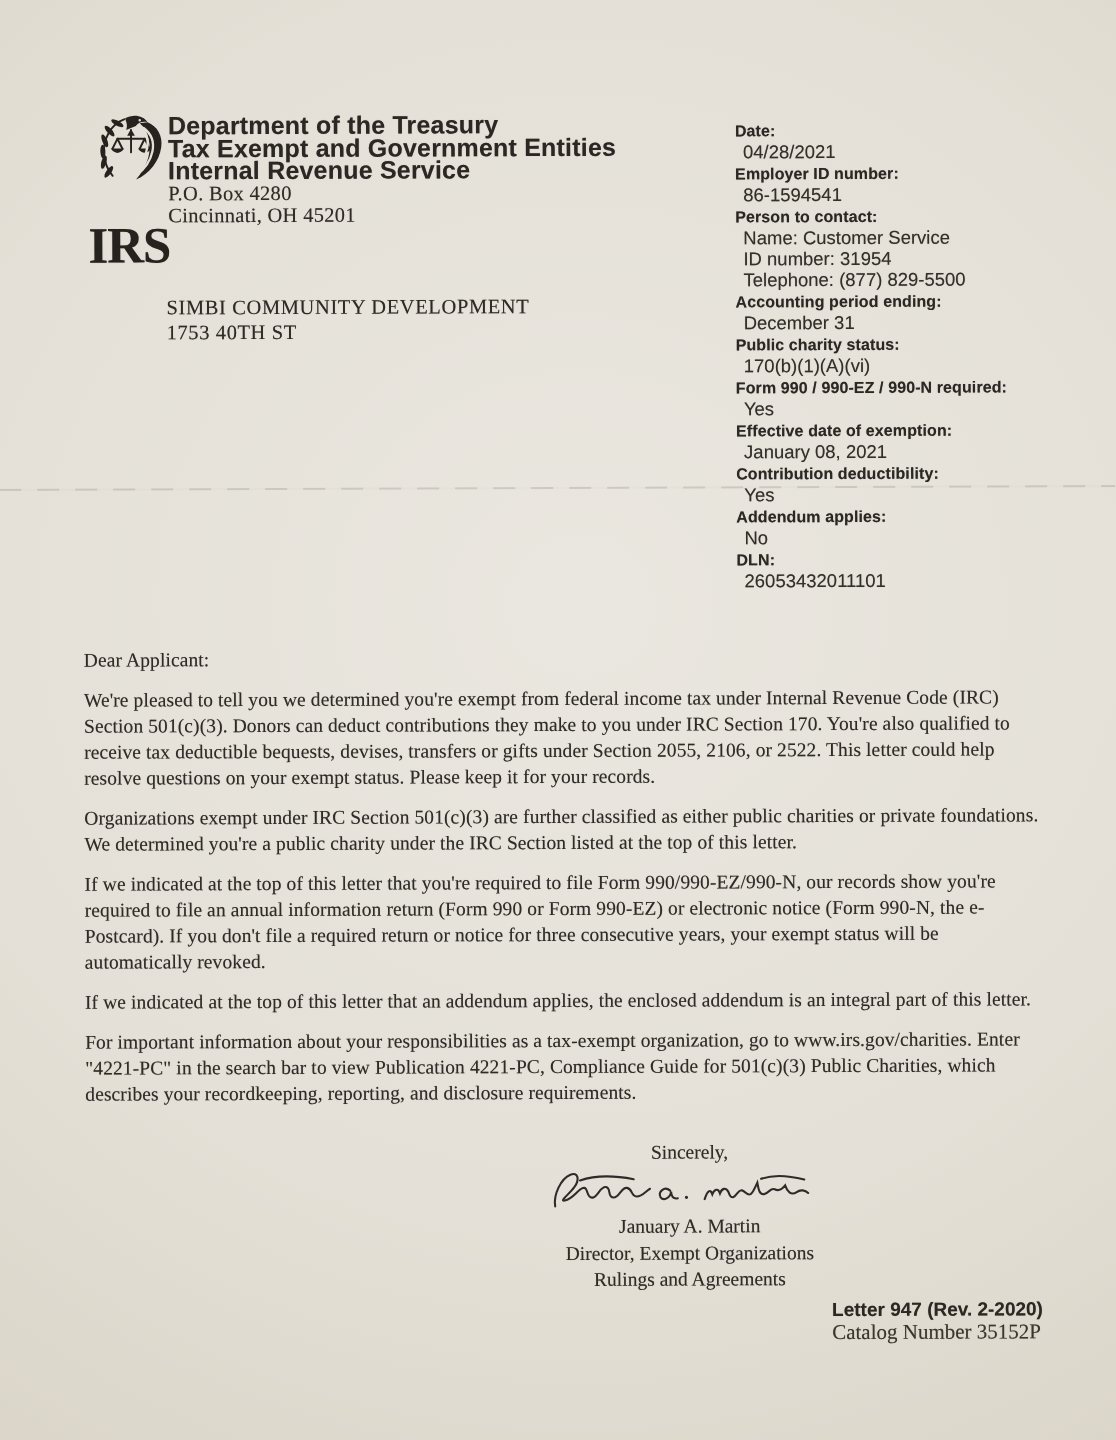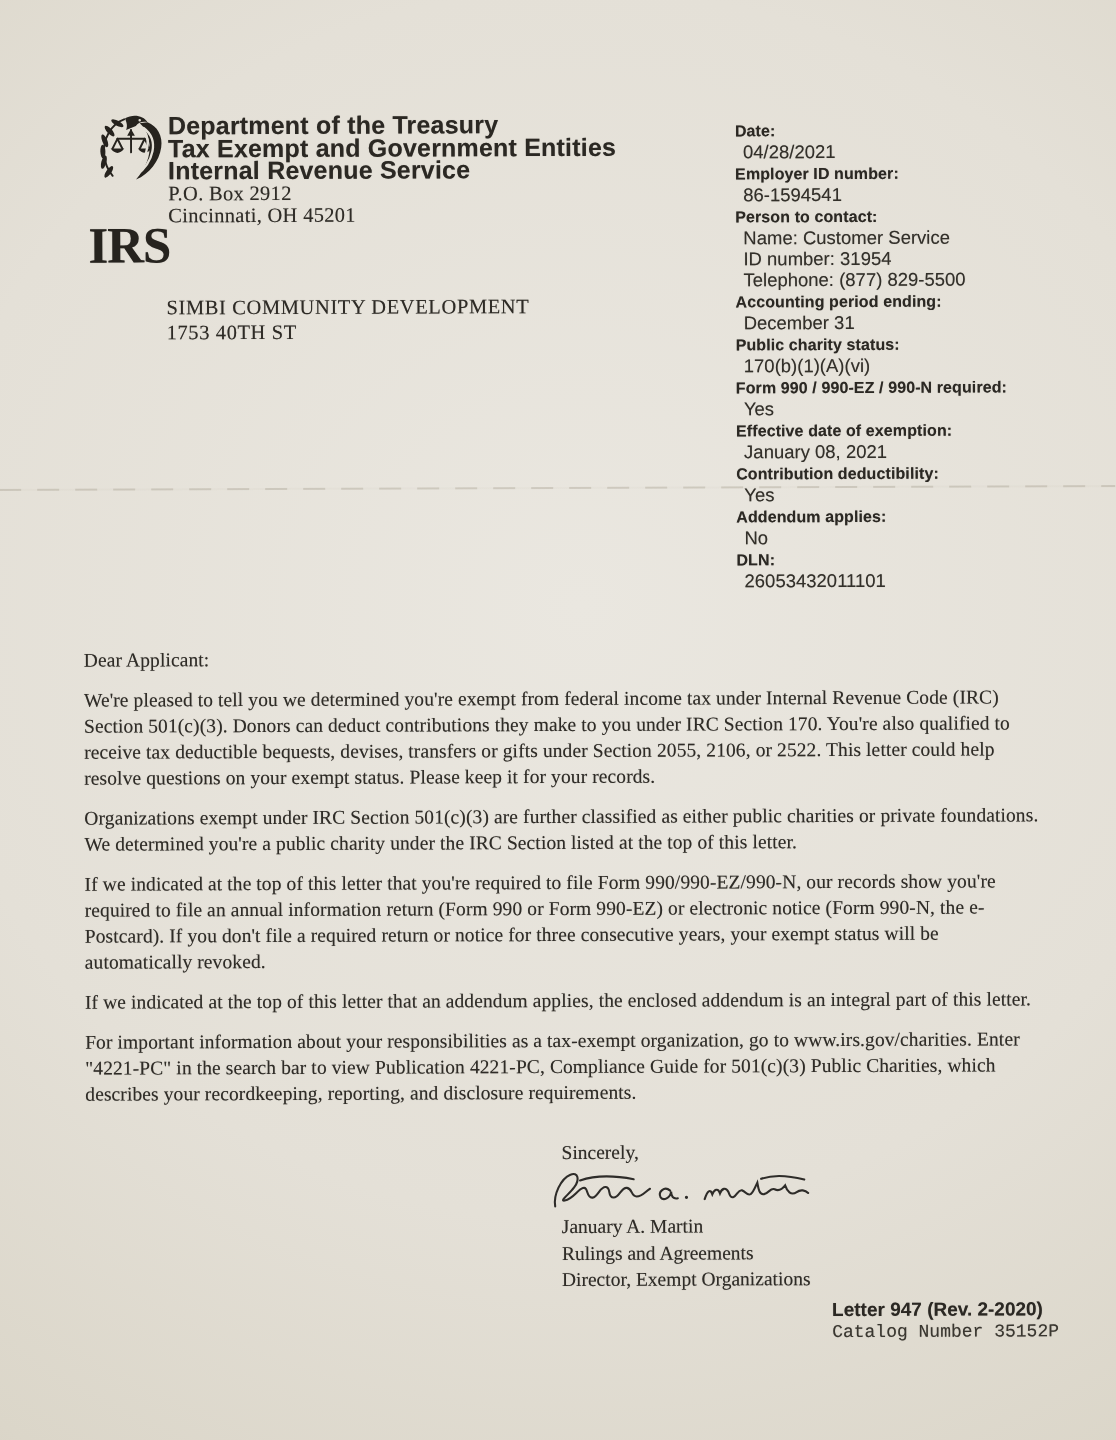--- a/index.html
+++ b/index.html
@@ -51,33 +51,33 @@
   }
 
   
   .letter-body{
     position:absolute;left:84px;top:646px;width:958px;
     font-size:19.5px;line-height:26px;letter-spacing:0.1px;color:#2f2c27;
   }
   .letter-body p{margin:0 0 14px 0;}
 
   
-  .closing{position:absolute;left:560px;top:1140px;font-size:19.5px;line-height:26px;}
+  .closing{position:absolute;left:560px;top:1140px;font-size:19.5px;line-height:26px;text-align:center;}
   .sig{display:block;margin:2px 0 0 -16px;}
   .signer{line-height:26.5px;}
 
   
   .doc-footer{position:absolute;left:830px;top:1299px;}
   .doc-footer .fline1{
     font-family:"Liberation Sans",sans-serif;font-weight:bold;
     font-size:19px;color:#2b2823;line-height:24px;
   }
   .doc-footer .fline2{
-    font-family:Liberation Mono, monospace;
-    font-size:18px;color:#3a3730;line-height:20px;
+    font-family:Liberation Serif, serif;
+    font-size:21px;color:#3a3730;line-height:20px;
   }
 
   
   .crease{
     position:absolute;left:0;top:487px;width:100%;height:1.6px;
     background:repeating-linear-gradient(90deg,
       rgba(110,100,78,0.22) 0 22px, rgba(110,100,78,0.03) 22px 38px);
     filter:blur(0.5px);
   }
 </style>
@@ -117,21 +117,21 @@
         </g>
         <circle cx="45" cy="7" r="1.3" fill="#e4e0d7"></circle>
       </svg>
       <div class="irs-wordmark soft">IRS</div>
     </div>
 
     <div class="agency">
       <div class="sansline soft">Department of the Treasury</div>
       <div class="sansline soft">Tax Exempt and Government Entities</div>
       <div class="sansline soft">Internal Revenue Service</div>
-      <div class="serifline soft">P.O. Box 2912</div>
+      <div class="serifline soft">P.O. Box 4280</div>
       <div class="serifline soft">Cincinnati, OH 45201</div>
     </div>
 
     <div class="info-panel">
       <div class="field">
         <div class="flabel soft">Date:</div>
         <div class="fvalue soft">04/28/2021</div>
       </div>
       <div class="field">
         <div class="flabel soft">Employer ID number:</div>
@@ -194,22 +194,22 @@
           <path d="M4,40 C2,28 10,11 20,7 C28,4 30,12 24,20 C18,28 8,35 14,34 C23,32 27,23 33,21 C39,19 36,32 43,31 C49,30 51,19 57,20 C63,21 58,31 65,31 C71,31 73,20 79,21 C85,22 83,30 89,30 C95,30 99,24 103,22"></path>
           <path d="M30,13 C48,7 66,8 86,12"></path>
           <path d="M124,24 C118,19 111,25 114,31 C117,35 124,32 125,25 C125,30 127,33 132,32"></path>
           <circle cx="141" cy="31" r="1.7" fill="#2e2c29" stroke="none"></circle>
           <path d="M160,33 C163,24 166,22 168,28 C170,23 174,21 176,27 C178,22 182,20 185,26 C186,29 187,32 190,31 C194,29 195,23 199,24 C203,25 204,30 208,28 C211,26 213,20 215,16 C216,22 217,29 222,28 C227,27 229,21 233,23 C237,25 241,23 244,19 C246,25 250,30 256,26 C260,23 265,24 268,27"></path>
           <path d="M219,12 C233,7 249,9 264,13"></path>
         </g>
       </svg>
       <div class="signer">
         <div>January A. Martin</div>
+        <div>Director, Exempt Organizations</div>
         <div>Rulings and Agreements</div>
-        <div>Director, Exempt Organizations</div>
       </div>
     </div>
 
     <div class="doc-footer">
       <div class="fline1 soft">Letter 947 (Rev. 2-2020)</div>
       <div class="fline2 soft">Catalog Number 35152P</div>
     </div>
 
     <div class="crease"></div>
   </div>

